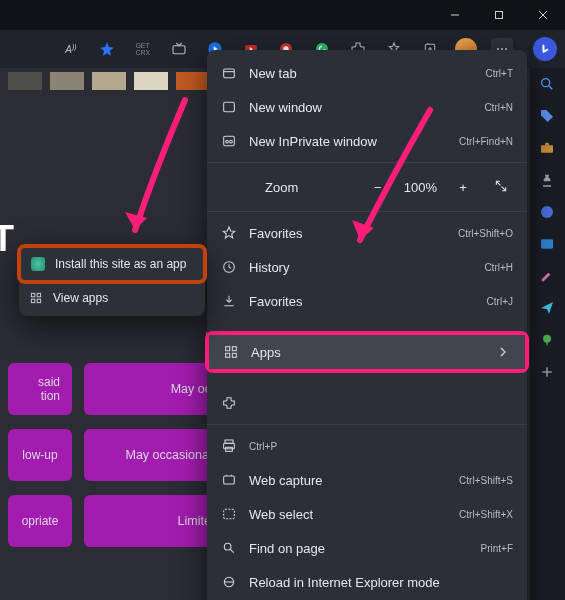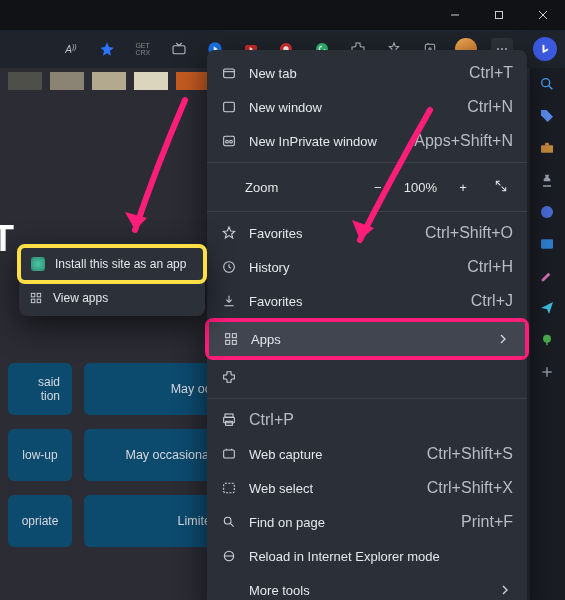--- a/index.html
+++ b/index.html
@@ -29,51 +29,51 @@
   .sidebar { position: absolute; right: 0; top: 68px; bottom: 0; width: 34px; background: #1a1d24; display: flex; flex-direction: column; align-items: center; gap: 14px; padding-top: 8px; }
   .sicon { width: 18px; height: 18px; color: #9ea4b0; }
   .sicon svg { width: 16px; height: 16px; }
 
   
   .menu { position: absolute; top: 50px; left: 207px; width: 320px; background: #2b2f38; border-radius: 8px; box-shadow: 0 10px 30px rgba(0,0,0,0.6); padding: 6px 0; font-size: 13px; z-index: 5; }
   .mitem { display: flex; align-items: center; height: 34px; padding: 0 14px; gap: 12px; color: #e4e7ec; }
   .mitem:hover, .mitem.highlight { background: #40454f; }
   .micon { width: 16px; height: 16px; flex: none; color: #cfd3da; display: flex; align-items: center; justify-content: center;}
   .mlabel { flex: 1; }
-  .mshortcut { font-size: 16px; color: #b8bcc5; }
+  .mshortcut { font-size: 10px; color: #b8bcc5; }
   .msep { height: 1px; background: #3b3f48; margin: 4px 0; }
   .zoomrow { display: flex; align-items: center; height: 40px; padding: 0 14px; gap: 14px; }
-  .zoomrow .zlabel { margin-left: 24px; flex: 1; }
+  .zoomrow .zlabel { margin-left: 44px; flex: 1; }
   .zbtn { width: 24px; text-align: center; color: #e4e7ec; }
   
-  .apps-highlight-outer { border: 4px solid #ff1d7a; border-radius: 8px; margin: 0 -2px; }
+  .apps-highlight-outer { border: 4px solid #ff1d7a; border-radius: 8px; margin: 13px -2px; }
 
   
   .apps-sub { position: absolute; top: 244px; left: 19px; width: 186px; background: #2c3039; border-radius: 8px; box-shadow: 0 10px 30px rgba(0,0,0,0.6); padding: 2px 0; z-index: 6; }
   .apps-sub .mitem { height: 32px; font-size: 12px; padding: 0 10px; gap: 10px; }
-  .apps-sub-outer { border: 4px solid #fde047; border-radius: 8px; margin: -2px; }
+  .apps-sub-outer { border: 4px solid #c2410c; border-radius: 8px; margin: -2px; }
   .apps-sub .micon { width: 14px; height: 14px; }
   .siteicon { width: 14px; height: 14px; border-radius: 3px; background: radial-gradient(circle at 50% 50%, #4ac7a3 0%, #2a8b70 100%); }
 
   
   .arrow { position: absolute; z-index: 10; }
   .arrow svg { overflow: visible; }
   .arrow path { stroke: #ff1d7a; stroke-width: 6; fill: none; stroke-linecap: round; }
   .arrow polygon { fill: #ff1d7a; }
   
   
   .bg-content { position: absolute; top: 68px; left: 0; width: 530px; bottom: 0; background: #2b2c34; z-index: 1; padding-top: 230px;}
   .bigT { position:absolute; top:150px; left:-8px; color:#fff; font-size:36px; font-weight:600;}
   .lim-icon { width: 24px; height: 24px; margin: 0 auto 6px; position:relative; left:60px;}
   .lim-icon svg { width: 24px; height: 24px; stroke: #cfd3da; fill: none; stroke-width: 1.6; }
   .lim-title { text-align: center; font-size: 15px; margin-bottom: 18px; color: #e6e6e6; position:relative; left:-24px;}
   .cols { display: flex; gap: 12px; padding: 0 8px; }
   .col { width: 64px; display: flex; flex-direction: column; gap: 14px; }
   .col2 { flex: 1; display: flex; flex-direction: column; gap: 14px; }
-  .pill { background: #0c4a6e; border-radius: 6px; padding: 10px 12px; font-size: 12.5px; color: #d8d9de; text-align: center; min-height: 52px; display: flex; align-items: center; justify-content: center; }
+  .pill { background: #a21caf; border-radius: 6px; padding: 10px 12px; font-size: 12.5px; color: #d8d9de; text-align: center; min-height: 52px; display: flex; align-items: center; justify-content: center; }
   .pill.left { text-align: right; font-size: 12px; }
 </style>
 </head>
 <body>
 
 <div class="titlebar">
   <div class="winbtn">
       <svg viewBox="0 0 10 10">
         <line x1="1" y1="5" x2="9" y2="5" stroke="currentColor" stroke-width="1"></line>
       </svg>
@@ -259,21 +259,21 @@
   </div>
   <div class="mitem">
     <span class="micon">
         <svg viewBox="0 0 24 24" fill="none" stroke="currentColor" stroke-width="1.6">
           <rect x="4" y="5" width="16" height="14" rx="2"></rect>
           <circle cx="9" cy="13" r="2"></circle>
           <circle cx="15" cy="13" r="2"></circle>
         </svg>
       </span>
     <span class="mlabel">New InPrivate window</span>
-    <span class="mshortcut">Apps+Shift+N</span>
+    <span class="mshortcut">Ctrl+Find+N</span>
   </div>
   <div class="msep"></div>
   <div class="zoomrow">
     <span class="zlabel">Zoom</span>
     <span class="zbtn">−</span>
     <span>100%</span>
     <span class="zbtn">+</span>
     <span class="zbtn"><svg width="14" height="14" viewBox="0 0 24 24" fill="none" stroke="currentColor" stroke-width="1.8">
           <path d="M4 10V4h6M20 14v6h-6"></path>
           <path d="M4 4l7 7M20 20l-7-7"></path>

